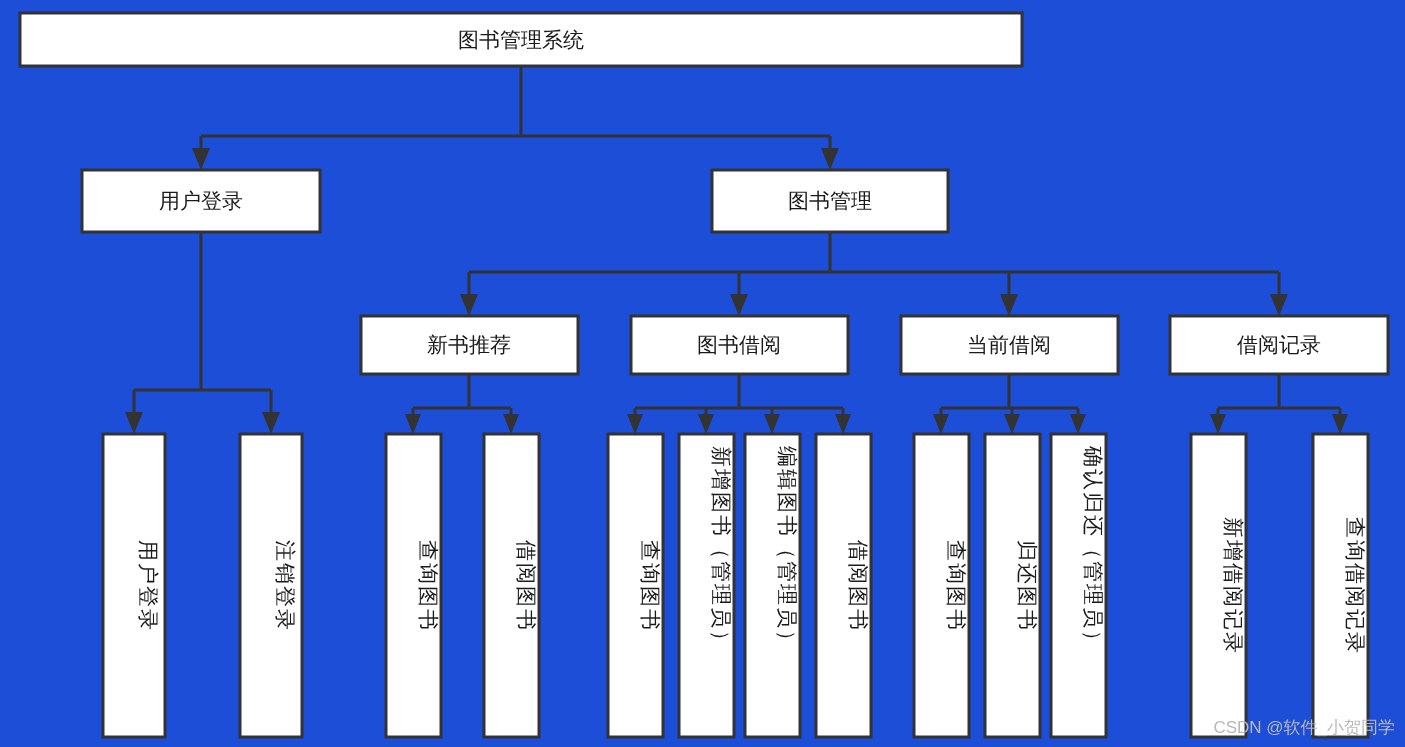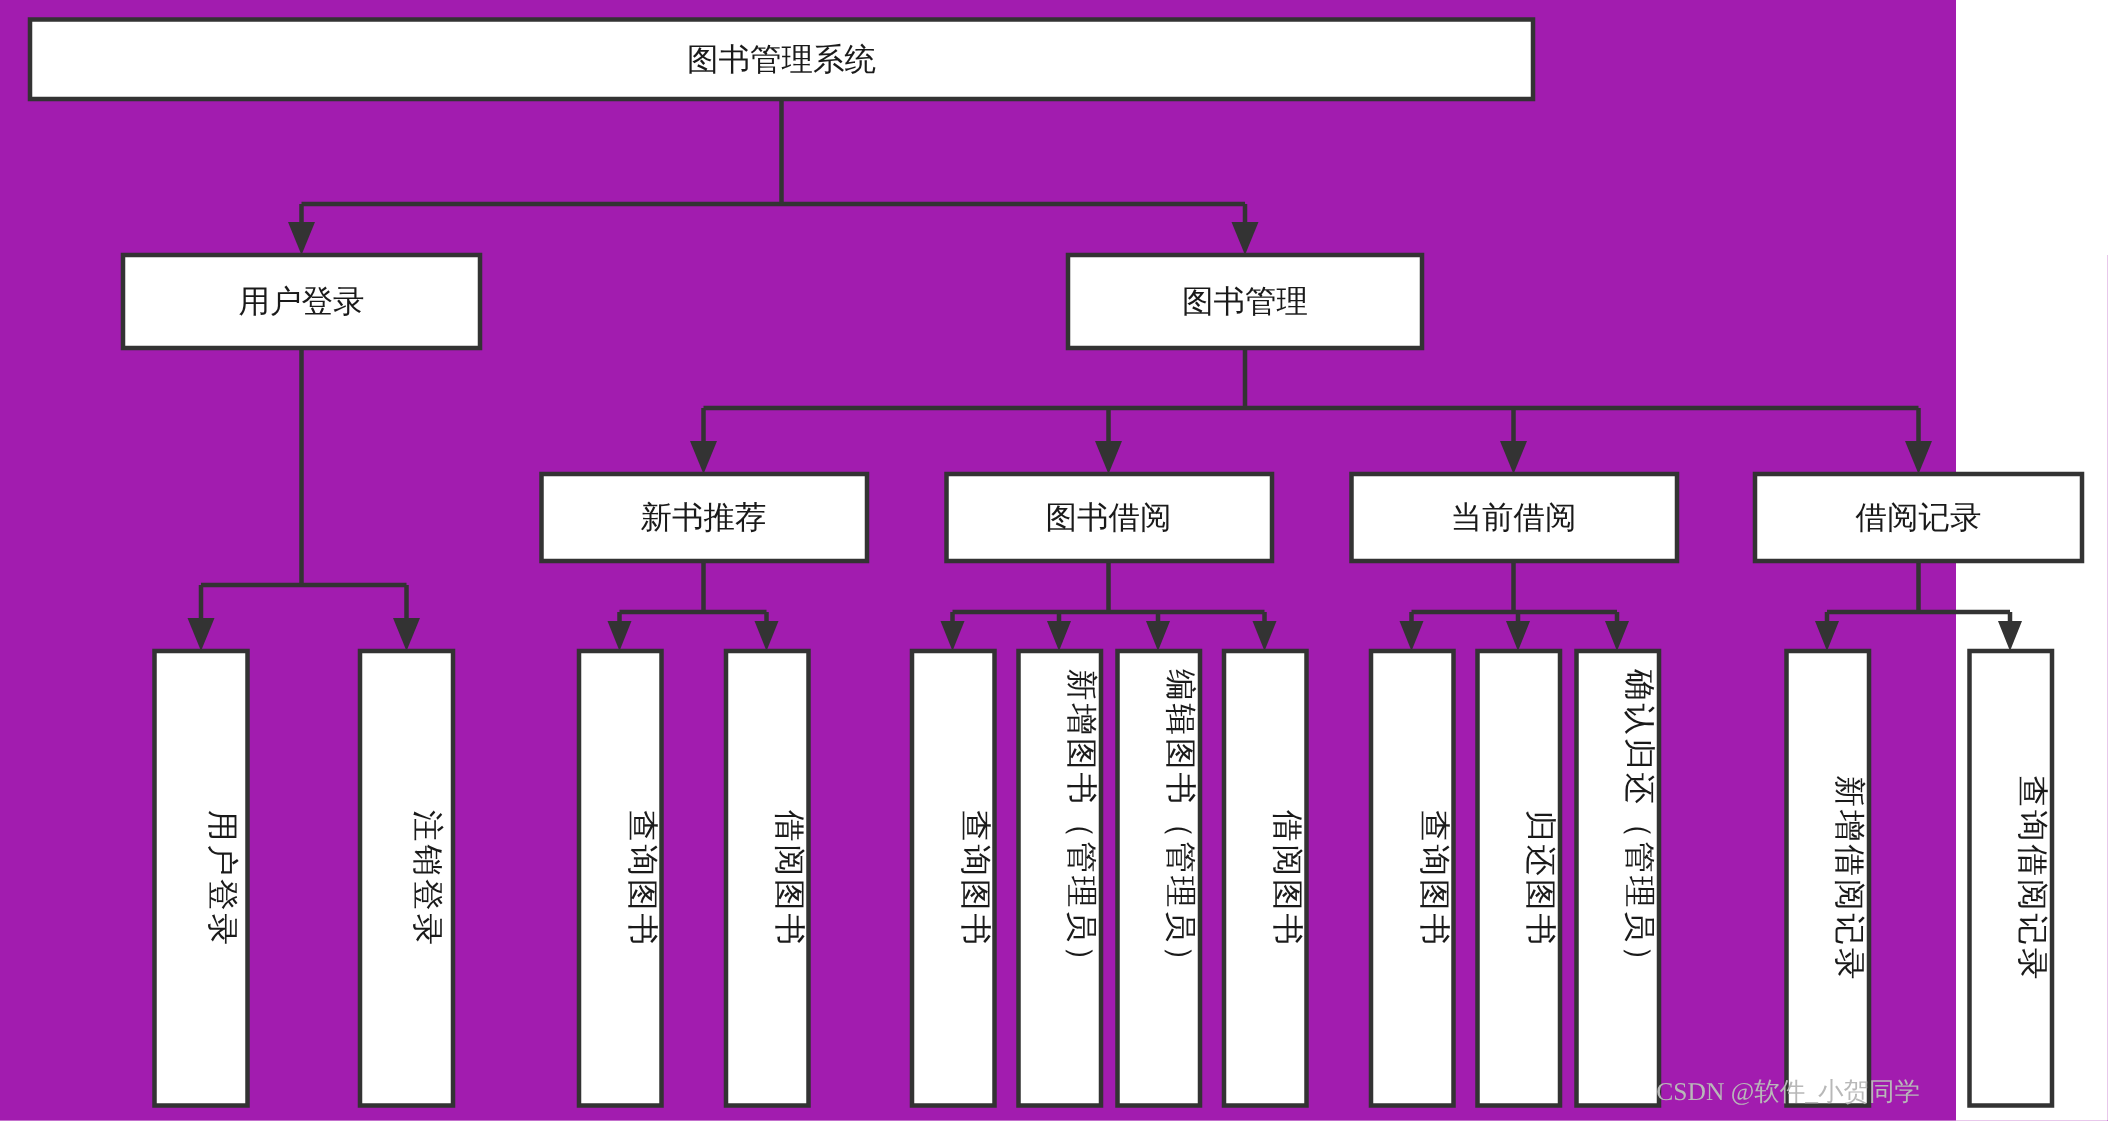--- a/index.html
+++ b/index.html
@@ -9,23 +9,23 @@
   }
   body {
     width: 1405px;
     height: 747px;
     font-family: "DejaVu Sans", "Liberation Sans", sans-serif;
     overflow: hidden;
     position: relative;
   }
   #diagram-root {
     position: relative;
-    width: 1304px;
+    width: 1405px;
     height: 747px;
-    background: #a21caf;
+    background: #1d4ed8;
   }
   svg.diagram-canvas {
     position: absolute;
     left: 0;
     top: 0;
     width: 1405px;
     height: 747px;
   }
   .node-box {
     fill: #ffffff;
@@ -49,23 +49,23 @@
     dominant-baseline: middle;
   }
   .node-label-v {
     font-family: "DejaVu Sans", "Liberation Sans", sans-serif;
     font-size: 21px;
     fill: #1a1a1a;
     letter-spacing: 2px;
   }
   .watermark-text {
     position: absolute;
-    right: 24px;
+    right: 10px;
     bottom: 8px;
-    font-family: Liberation Serif, serif;
+    font-family: Liberation Sans, sans-serif;
     font-size: 17px;
     color: #b8b8b8;
     white-space: nowrap;
     pointer-events: none;
   }
 </style>
 </head>
 <body>
 
 <div id="diagram-root">

